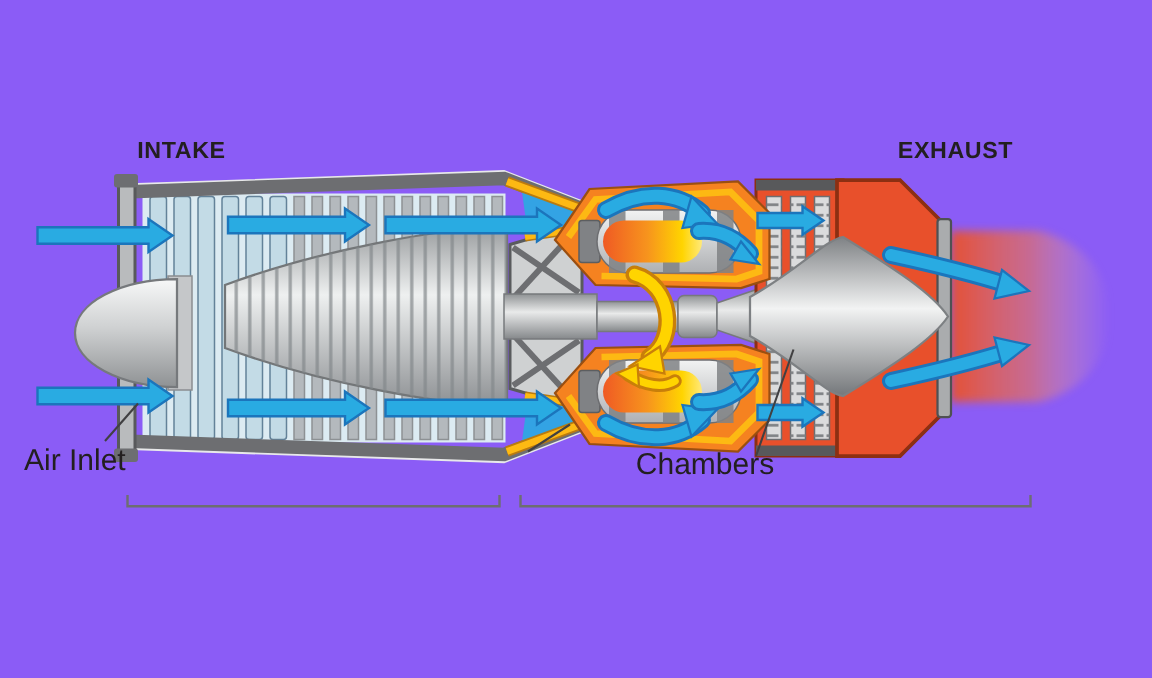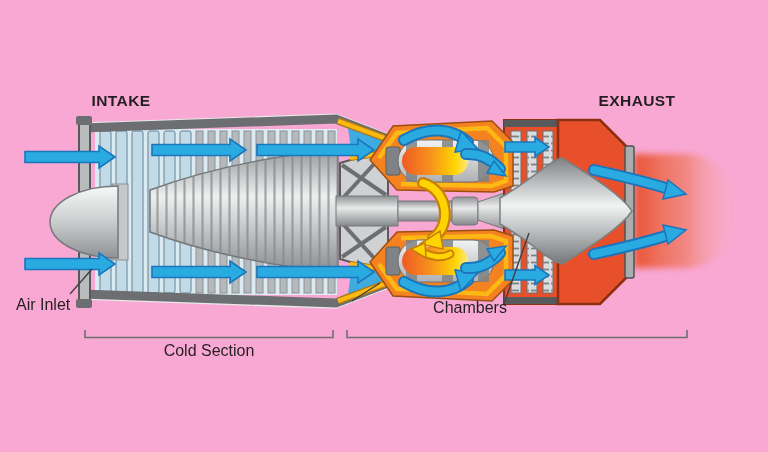--- a/index.html
+++ b/index.html
@@ -1,20 +1,20 @@
 <!DOCTYPE html>
 <html style="--c-airflow-blue: #29abe2; --c-airflow-blue-dark: #1b75bc; --c-casing-orange: #f58220; --c-lining-yellow: #fdb913; --c-hot-red: #e8502b; --c-flame-orange: #f15a24; --c-flame-yellow: #ffd400; --c-metal-light: #e6e7e8; --c-metal-mid: #a7a9ac; --c-metal-dark: #58595b; --c-steel-blue: #c3dbe6; --c-rotation-yellow: #ffd400; --c-label-text: #231f20;"><head>
 <meta charset="utf-8">
 <style>
   html,body{margin:0;padding:0;background:#fff;}
-  #stage{position:relative;width:768px;height:452px;background:#f9a8d4;overflow:hidden;
+  #stage{position:relative;width:768px;height:452px;background:#8b5cf6;overflow:hidden;
          font-family:"Liberation Sans","DejaVu Sans",sans-serif;}
   .sec-label{position:absolute;transform:translateX(-50%);font-size:15.5px;font-weight:700;
              color:var(--c-label-text,#231f20);letter-spacing:.4px;white-space:nowrap;}
-  .callout{position:absolute;font-size:16px;color:var(--c-label-text,#231f20);white-space:nowrap;text-align:right;}
+  .callout{position:absolute;font-size:20px;color:var(--c-label-text,#231f20);white-space:nowrap;text-align:right;}
   .centered{transform:translateX(-50%);}
   svg{position:absolute;left:0;top:0;}
   .arrow-blue{fill:var(--c-airflow-blue,#29abe2);stroke:var(--c-airflow-blue-dark,#1b75bc);stroke-width:1.6;}
   .arr-outer{fill:none;stroke:var(--c-airflow-blue-dark,#1b75bc);stroke-width:12;stroke-linecap:round;}
   .arr-inner{fill:none;stroke:var(--c-airflow-blue,#29abe2);stroke-width:8;stroke-linecap:round;}
   .arr-head{fill:var(--c-airflow-blue,#29abe2);stroke:var(--c-airflow-blue-dark,#1b75bc);stroke-width:1.5;}
   .hot-red{fill:var(--c-hot-red,#e8502b);stroke:#8c2f12;}
   .orange-casing{fill:var(--c-casing-orange,#f58220);stroke:#9a4f11;stroke-width:1.5;}
   .yellow-line{stroke:var(--c-lining-yellow,#fdb913);fill:none;}
   .strut-under{stroke:#b97a10;fill:none;}
@@ -242,14 +242,13 @@
     <path class="bracket" d="M85,330 L85,337.5 L333,337.5 L333,330"></path>
     <path class="bracket" d="M347,330 L347,337.5 L687,337.5 L687,330"></path>
   </svg>
 
   <div class="sec-label" style="left:121px;top:92px">INTAKE</div>
   <div class="sec-label" style="left:637px;top:92px">EXHAUST</div>
 
   <div class="callout" style="left:16px;top:296px">Air Inlet</div>
   <div class="callout centered" style="left:470px;top:299px">Chambers</div>
 
-  <div class="callout centered" style="left:209px;top:342px">Cold Section</div>
 </div>
 
 </body></html>

